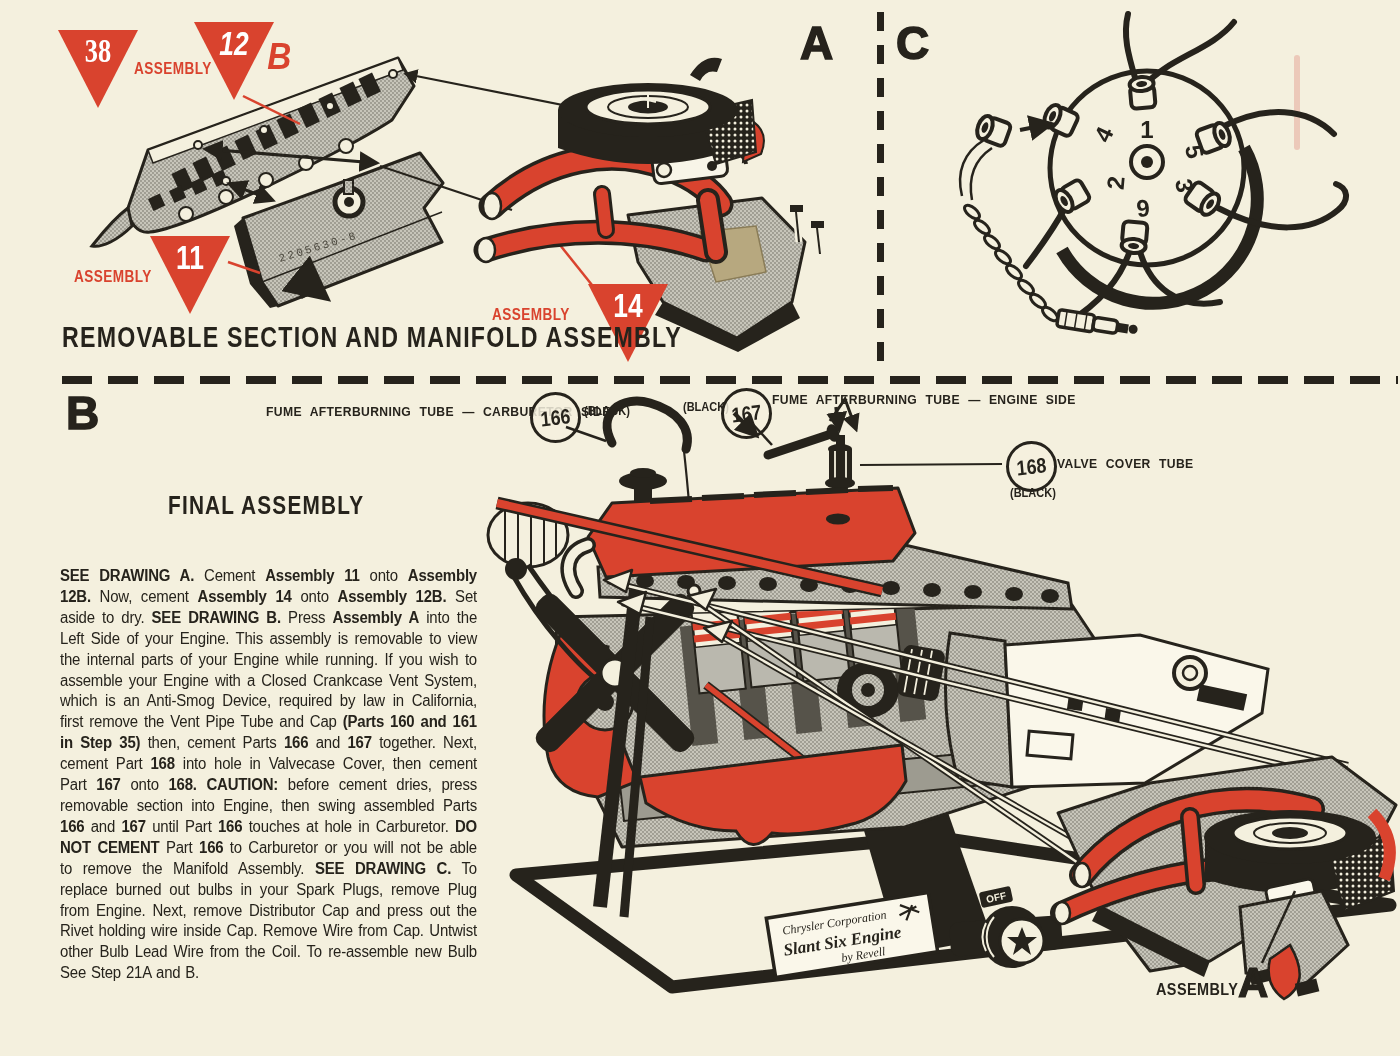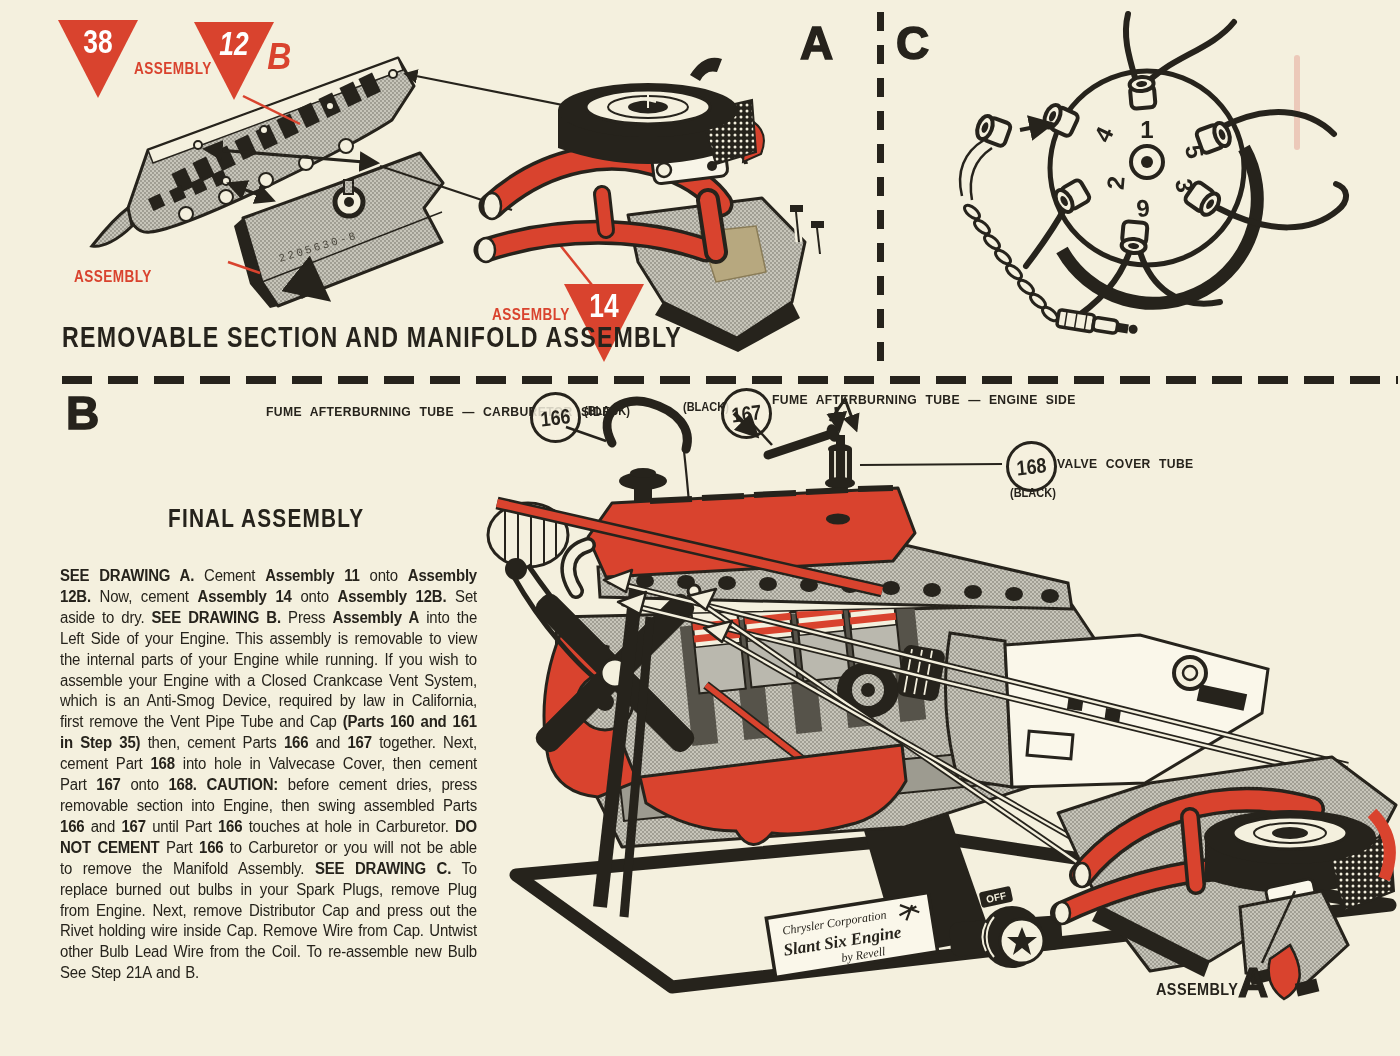--- a/index.html
+++ b/index.html
@@ -212,33 +212,37 @@
         <ellipse cx="648" cy="110" rx="90" ry="27" fill="#26231c"></ellipse>
         <ellipse cx="648" cy="107" rx="62" ry="17" fill="#f4f0de" stroke="#26231c" stroke-width="3"></ellipse>
         <ellipse cx="648" cy="107" rx="40" ry="11" fill="none" stroke="#26231c" stroke-width="2"></ellipse>
         <ellipse cx="648" cy="107" rx="20" ry="6.5" fill="#26231c"></ellipse>
         <path d="M690,75 q14,-22 32,-16 l-5,13 q-11,-3 -17,9 Z" fill="#26231c"></path>
         <path d="M640,98 l16,4 m-8,-7 l0,13" stroke="#f4f0de" stroke-width="2" fill="none"></path>
       </g>
     </g>
   </svg>
 
-  <div class="callout" style="left:58px;top:20px;">
+  <div class="callout" style="left:58px;top:30px;font-family:Liberation Serif, serif;">
     <div class="tri"></div>
     <div class="tri-num">38</div>
   </div>
   <div class="abs assembly-red" style="left:134px;top:60px;">ASSEMBLY</div>
   <div class="callout" style="left:194px;top:22px;font-style:italic;">
     <div class="tri"></div>
     <div class="tri-num">12</div>
     <div class="tri-suffix">B</div>
   </div>
   <div class="abs assembly-red" style="left:74px;top:268px;">ASSEMBLY</div>
+  <div class="callout" style="left:150px;top:236px;">
+    <div class="tri"></div>
+    <div class="tri-num">11</div>
+  </div>
   <div class="abs assembly-red" style="left:492px;top:306px;">ASSEMBLY</div>
-  <div class="callout" style="left:564px;top:284px;">
+  <div class="callout" style="left:588px;top:284px;">
     <div class="tri"></div>
     <div class="tri-num">14</div>
   </div>
 
   <div class="abs sec-letter" style="left:800px;top:20px;">A</div>
   <div class="abs" style="left:62px;top:321px;">
     <span class="h-cond heading-a">REMOVABLE SECTION AND MANIFOLD ASSEMBLY</span>
   </div>
 
   <div class="abs vdash" style="left:877px;top:12px;"></div>
@@ -331,21 +335,21 @@
     <span>167</span>
   </div>
   <div class="abs plabel" style="left:772px;top:392px;">FUME AFTERBURNING TUBE — ENGINE SIDE</div>
 
   <div class="circled" style="left:1006px;top:441px;">
     <span>168</span>
   </div>
   <div class="abs plabel" style="left:1057px;top:456px;">VALVE COVER TUBE</div>
   <div class="abs pnote" style="left:1010px;top:486px;">(BLACK)</div>
 
-  <div class="abs" style="left:168px;top:490px;margin-top:13px;">
+  <div class="abs" style="left:168px;top:490px;">
     <span class="h-cond heading-b">FINAL ASSEMBLY</span>
   </div>
 
   <div class="abs instructions" style="left:60px;top:566px;"><b>SEE DRAWING A.</b><span> Cement </span><b>Assembly 11</b><span> onto </span><b>Assembly 12B.</b><span> Now, cement </span><b>Assembly 14</b><span> onto </span><b>Assembly 12B.</b><span> Set aside to dry. </span><b>SEE DRAWING B.</b><span> Press </span><b>Assembly A</b><span> into the Left Side of your Engine. This assembly is removable to view the internal parts of your Engine while running. If you wish to assemble your Engine with a Closed Crankcase Vent System, which is an Anti-Smog Device, required by law in California, first remove the Vent Pipe Tube and Cap </span><b>(Parts 160 and 161 in Step 35)</b><span> then, cement Parts </span><b>166</b><span> and </span><b>167</b><span> together. Next, cement Part </span><b>168</b><span> into hole in Valvecase Cover, then cement Part </span><b>167</b><span> onto </span><b>168.</b><span> </span><b>CAUTION:</b><span> before cement dries, press removable section into Engine, then swing assembled Parts </span><b>166</b><span> and </span><b>167</b><span> until Part </span><b>166</b><span> touches at hole in Carburetor. </span><b>DO NOT CEMENT</b><span> Part </span><b>166</b><span> to Carburetor or you will not be able to remove the Manifold Assembly. </span><b>SEE DRAWING C.</b><span> To replace burned out bulbs in your Spark Plugs, remove Plug from Engine. Next, remove Distributor Cap and press out the Rivet holding wire inside Cap. Remove Wire from Cap. Untwist other Bulb Lead Wire from the Coil. To re-assemble new Bulb See Step 21A and B.</span></div>
 
   <svg class="abs" style="left:0;top:385px;" width="1400" height="671" viewBox="0 0 1400 671">
     <defs>
       <pattern id="htB" patternUnits="userSpaceOnUse" width="4" height="4">
         <rect width="4" height="4" fill="#c7c5ba"></rect>
         <circle cx="1" cy="1" r="0.9" fill="#8e8c82"></circle>

